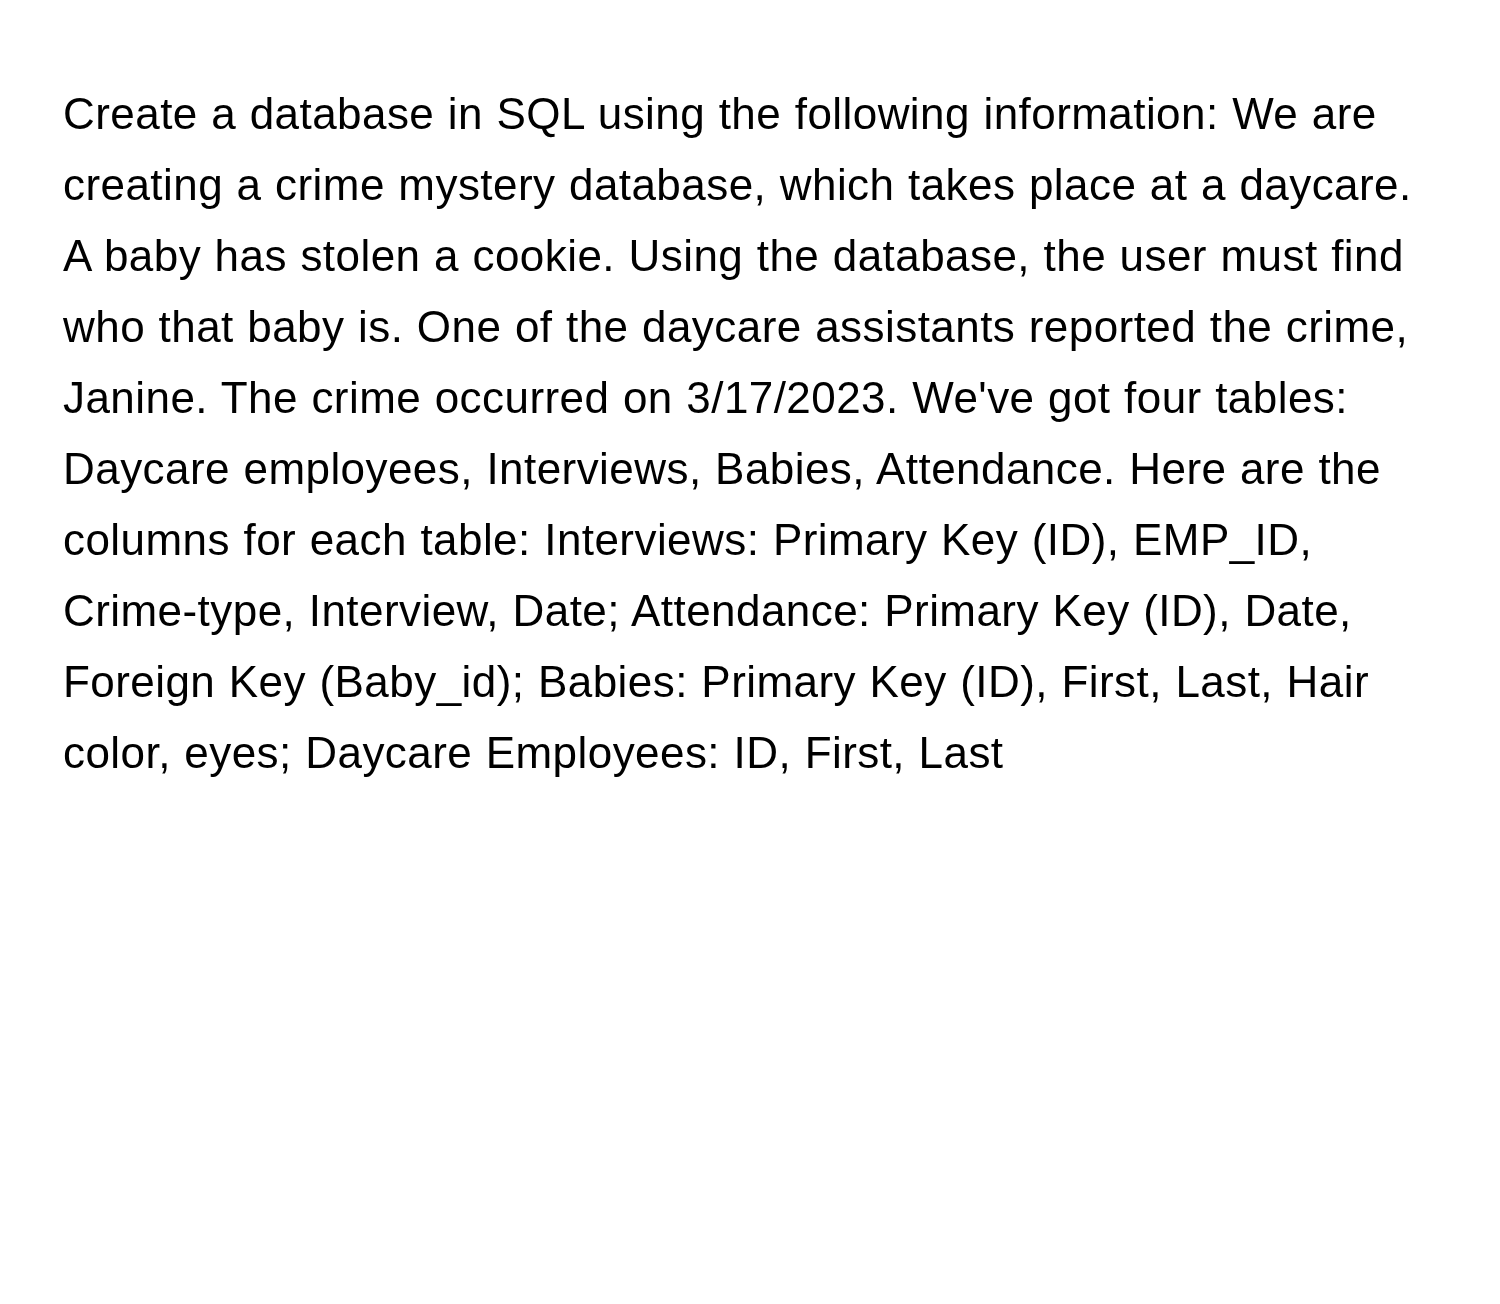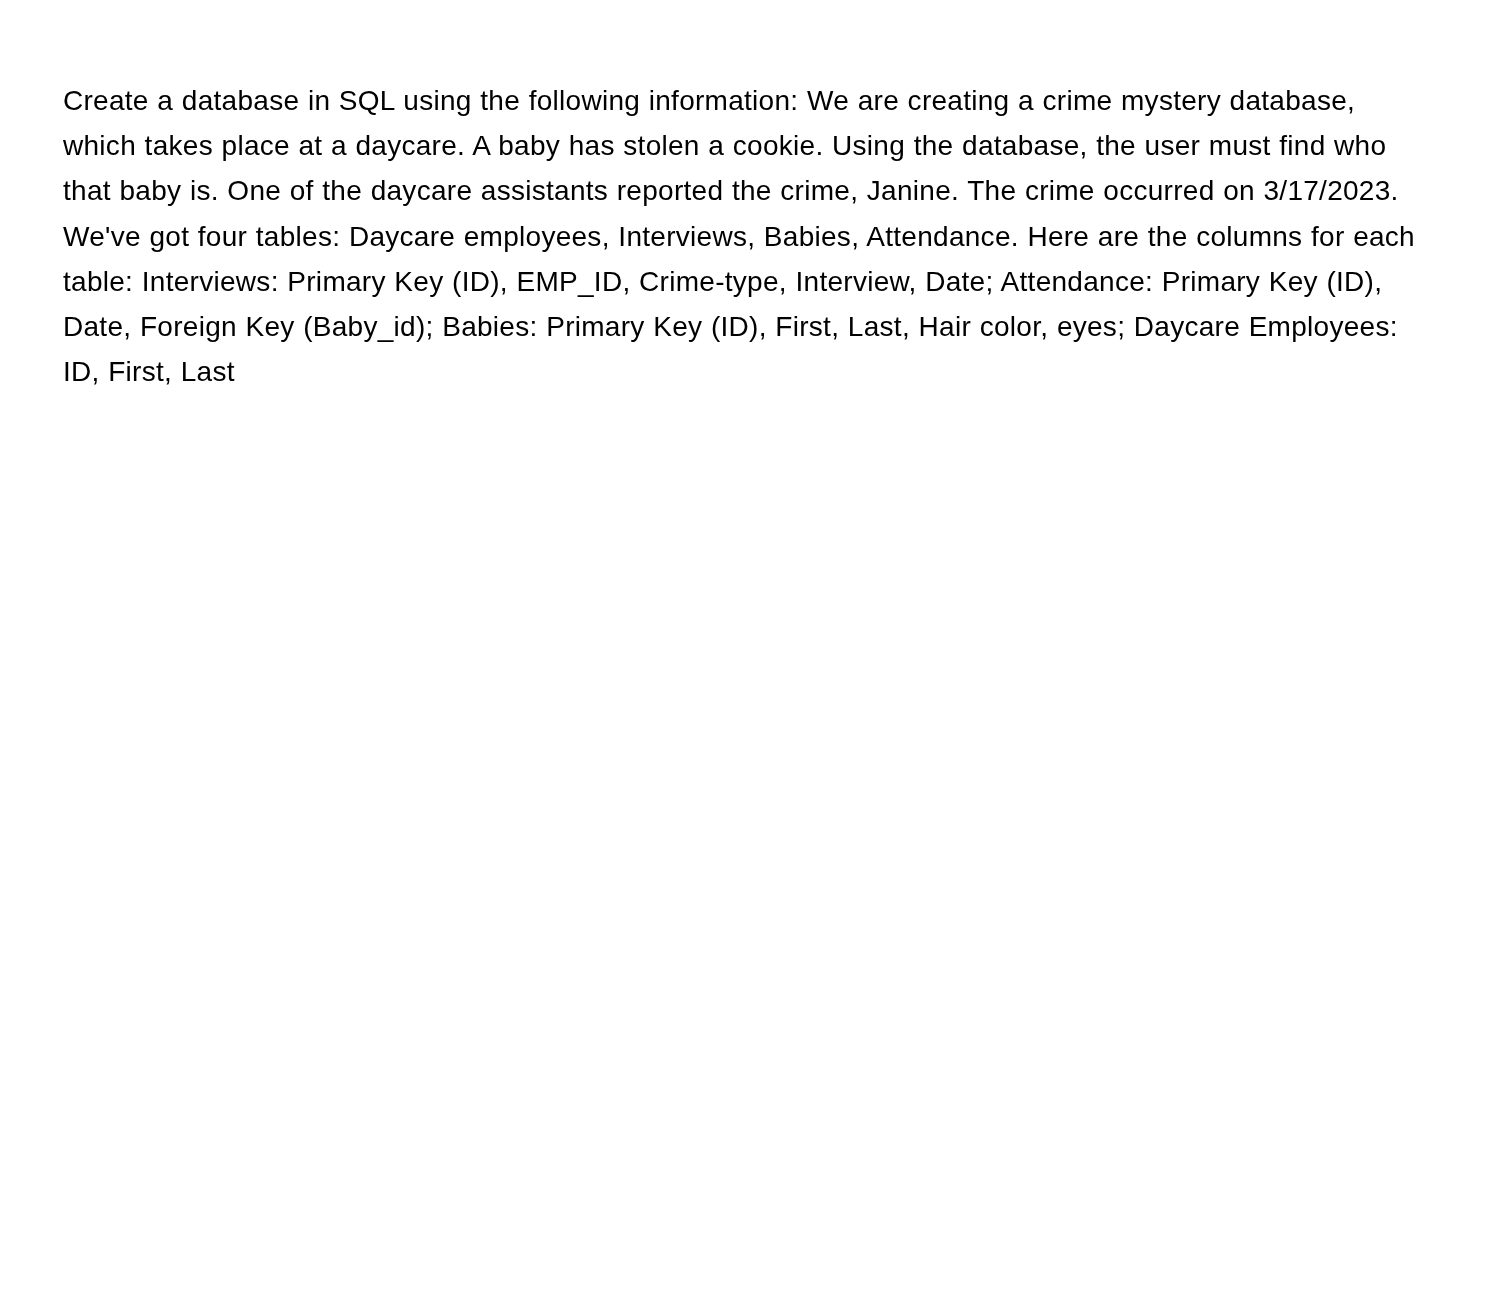--- a/index.html
+++ b/index.html
@@ -8,21 +8,21 @@
       box-sizing: border-box;
     }
     body {
       background: #ffffff;
       width: 1500px;
       height: 1304px;
       font-family: -apple-system, BlinkMacSystemFont, "Segoe UI", Helvetica, Arial, sans-serif;
       padding: 78px 65px 78px 63px;
     }
     .document-text {
-      font-size: 28px;
+      font-size: 44px;
       line-height: 1.615;
       color: #000000;
       font-weight: 400;
       letter-spacing: 0.01em;
       word-spacing: 0.02em;
     }
   </style>
 </head>
 <body>
 

